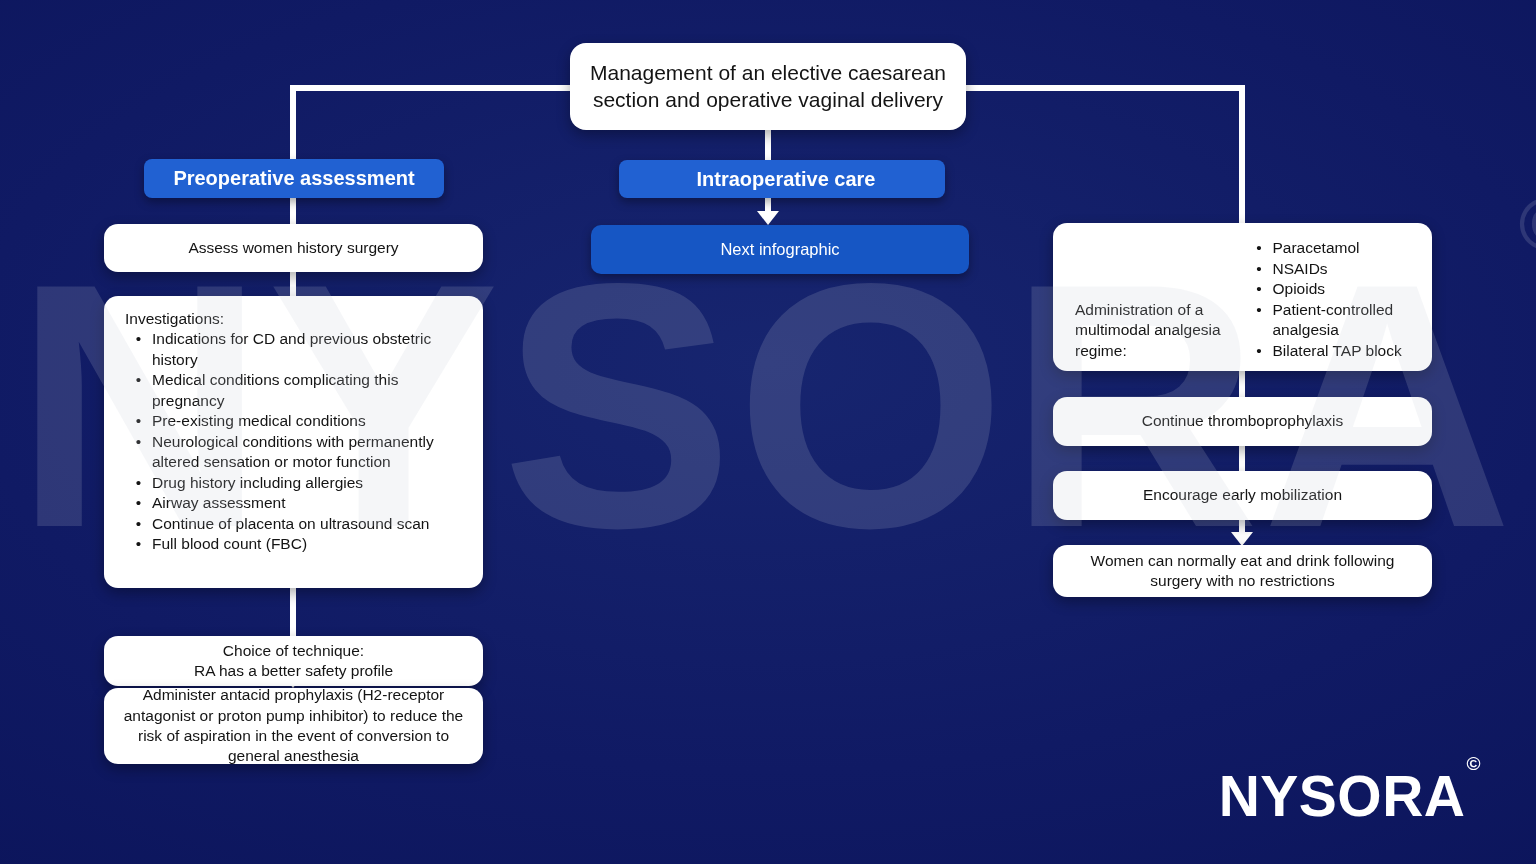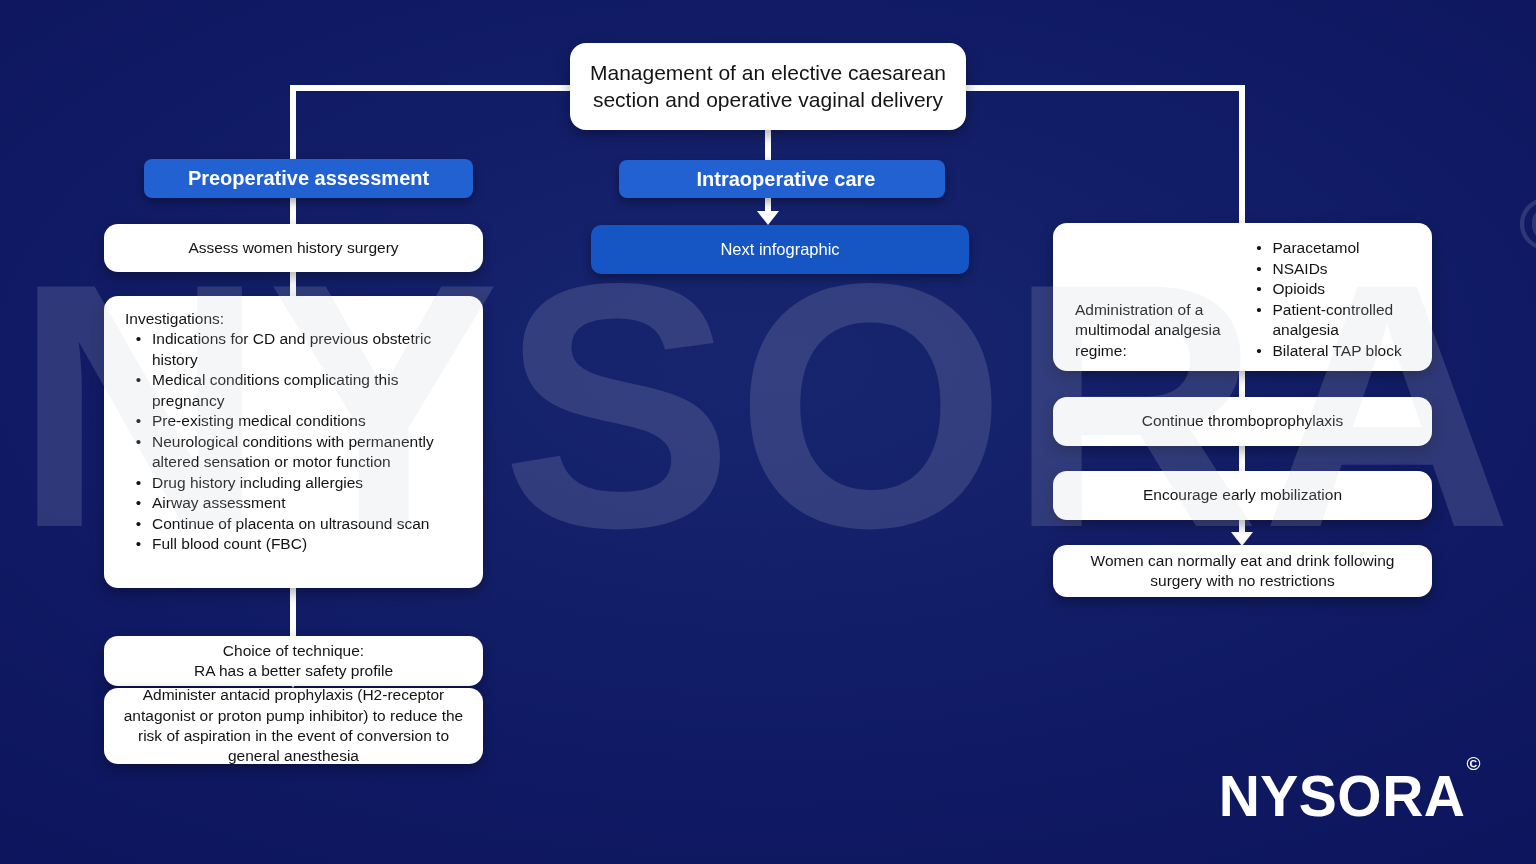--- a/index.html
+++ b/index.html
@@ -32,21 +32,21 @@
   .box{position:absolute;z-index:2;box-sizing:border-box;border-radius:14px;background:#ffffff;
     box-shadow:0 5px 14px rgba(0,0,0,0.33);color:#141414;
     display:flex;align-items:center;justify-content:center;text-align:center;
     font-size:15.5px;line-height:1.32;}
   .title-box{left:570px;top:43px;width:396px;height:87px;border-radius:16px;
     font-size:21px;line-height:1.28;font-weight:500;padding:6px 18px;}
   .hdr{position:absolute;z-index:2;box-sizing:border-box;border-radius:8px;
     background:#2161d2;color:#ffffff;font-weight:700;font-size:20px;
     display:flex;align-items:center;justify-content:center;text-align:center;
     box-shadow:0 4px 10px rgba(0,0,0,0.35);}
-  .hdr-pre{left:144px;top:159px;width:329px;height:39px;}
+  .hdr-pre{left:144px;top:159px;width:300px;height:39px;}
   .hdr-intra{left:619px;top:160px;width:326px;height:38px;padding-left:8px;}
   .hdr-post{left:1093px;top:160px;width:297px;height:38px;}
   .btn-blue{left:579px;top:225px;width:378px;height:49px;border-radius:10px;
     background:#1656c4;color:#ffffff;font-weight:500;font-size:16.5px;
     box-shadow:0 4px 10px rgba(0,0,0,0.35);margin-left:12px;}
   
   .bx-assess{left:104px;top:224px;width:379px;height:48px;}
   .bx-invest{left:104px;top:296px;width:379px;height:292px;align-items:flex-start;justify-content:flex-start;
     text-align:left;padding:13px 16px 12px 21px;flex-direction:column;}
   .bx-choice{left:104px;top:636px;width:379px;height:50px;flex-direction:column;padding:17px 20px;}

